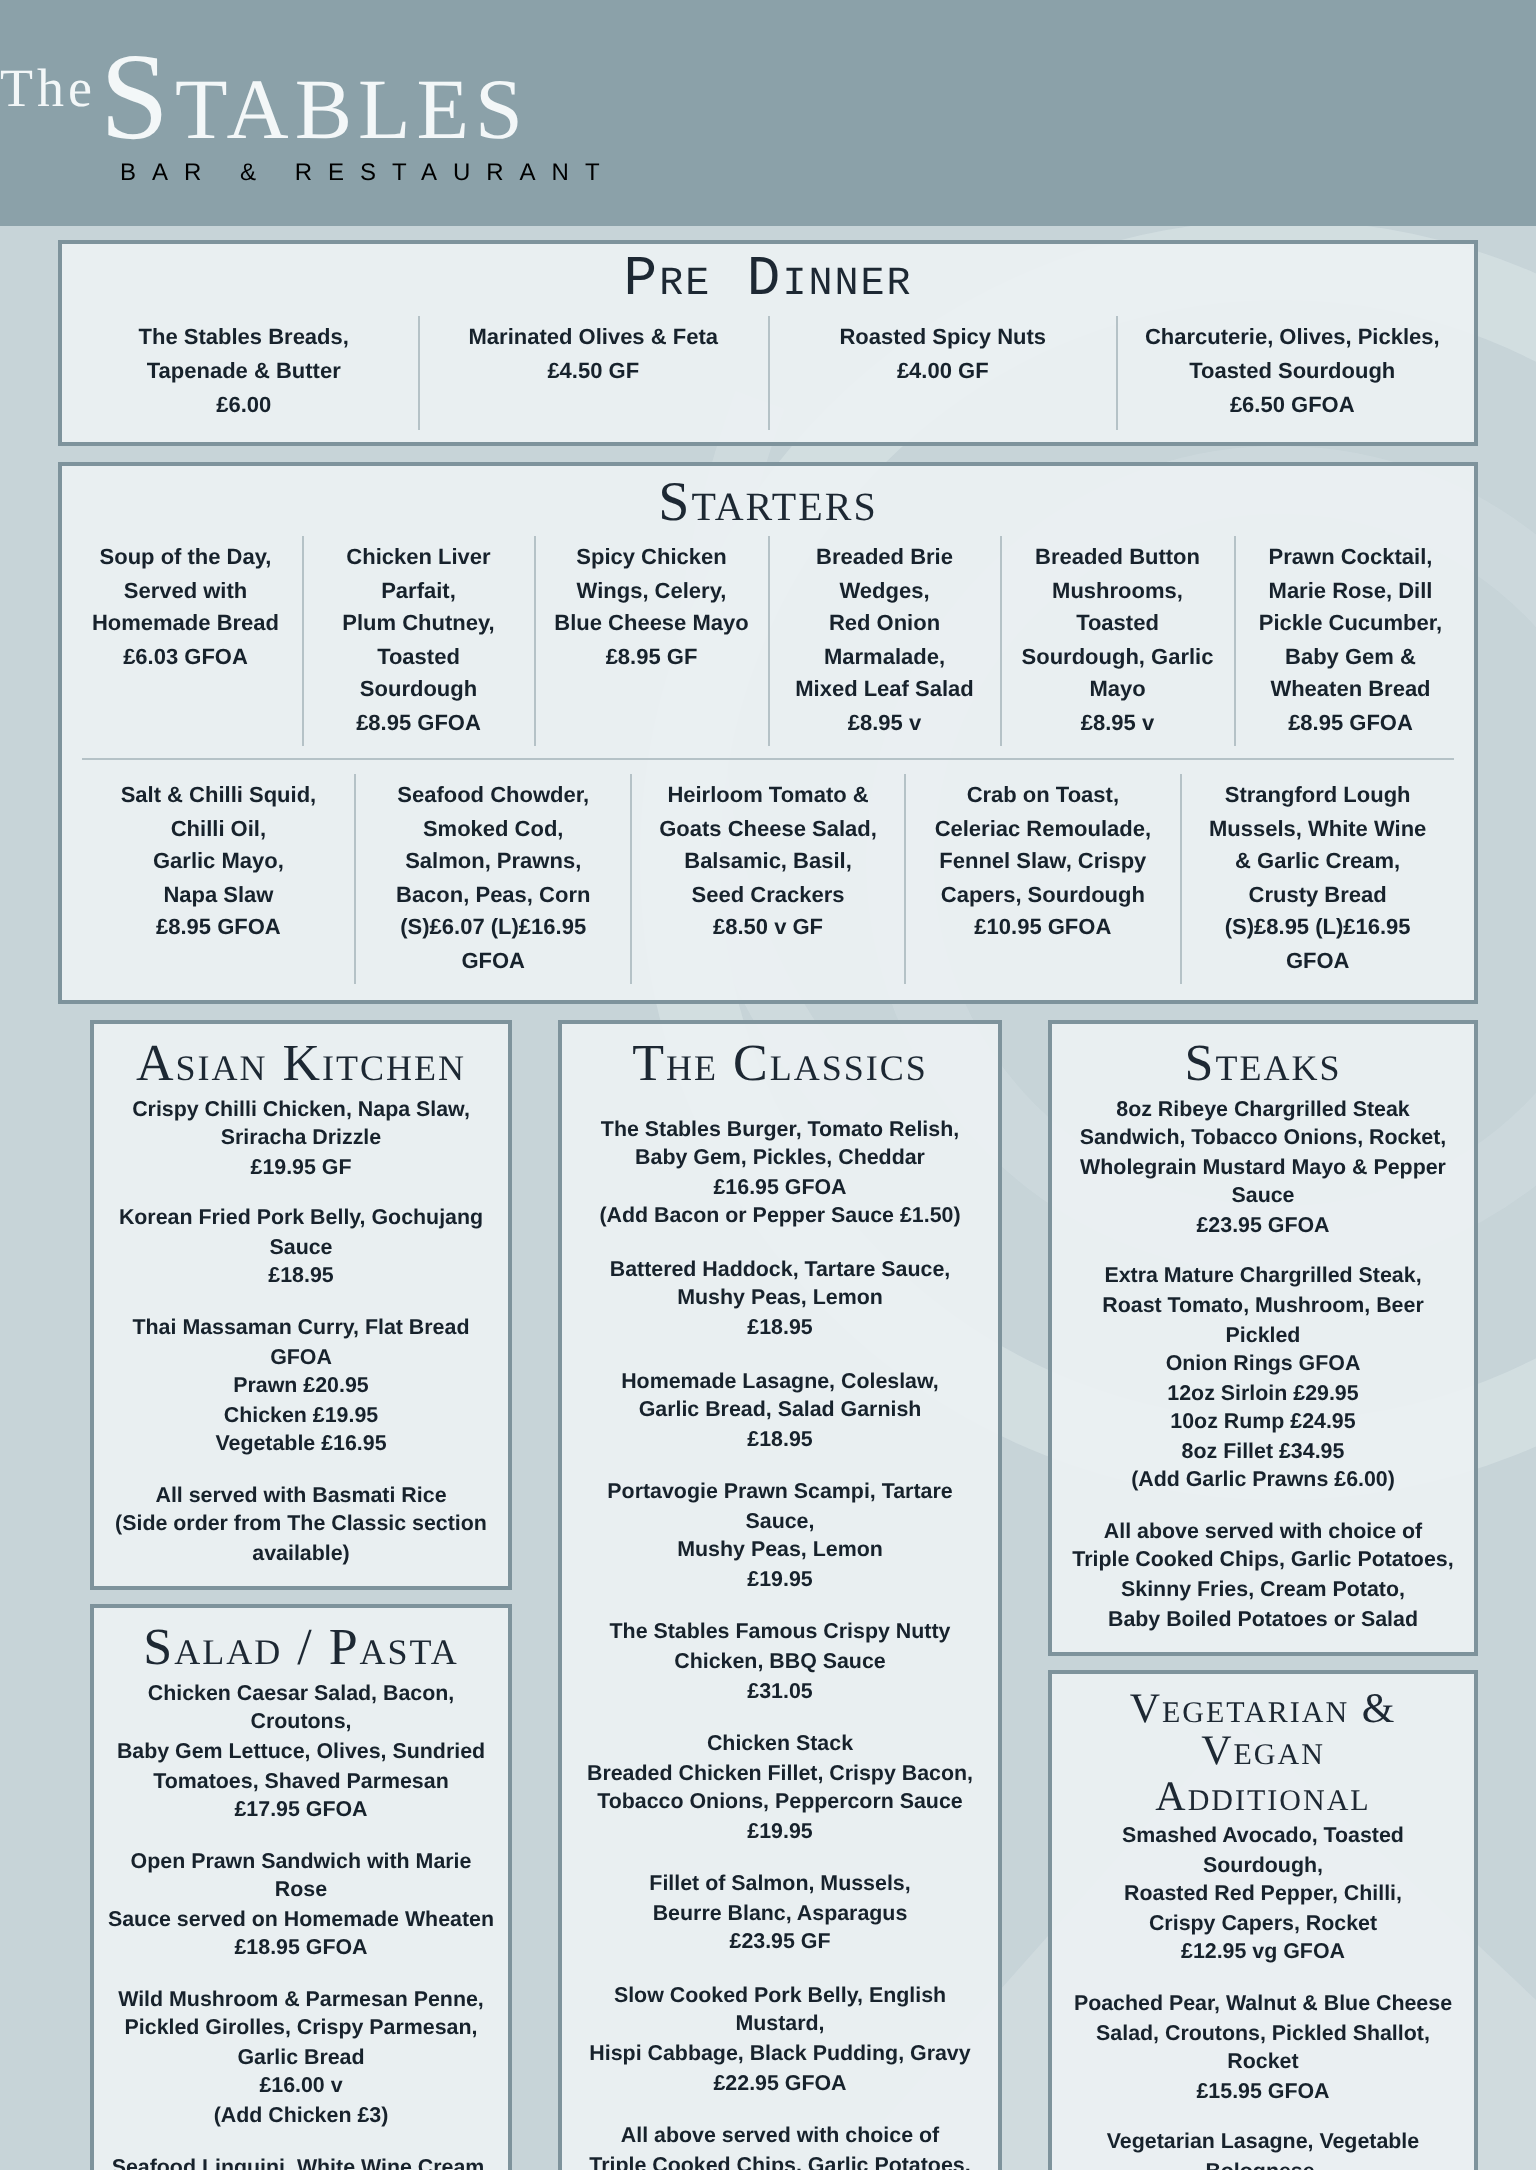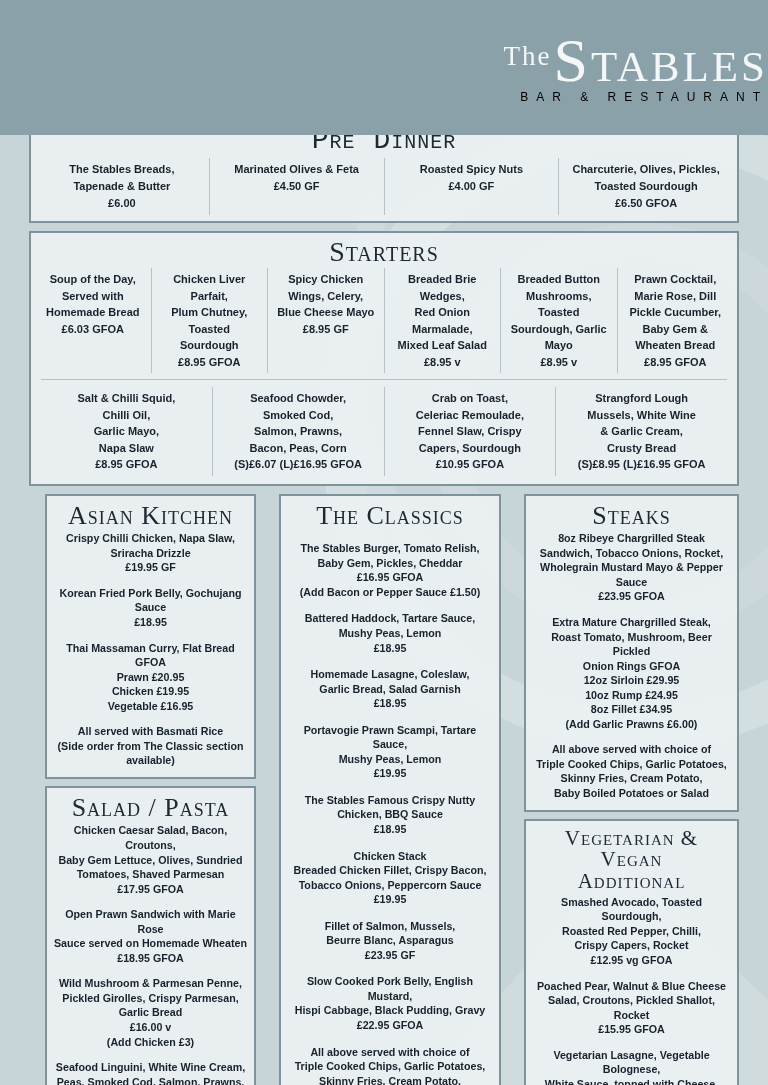--- a/index.html
+++ b/index.html
@@ -1,22 +1,22 @@
 <!DOCTYPE html>
 <html><head>
 <meta charset="utf-8">
 <style>
   * { margin:0; padding:0; box-sizing:border-box; }
   body { background:#9aa9ae; font-family:"Liberation Sans", sans-serif; }
   .page { position:relative; width:768px; height:1085px; margin:0 auto;
           background:#c7d4d8; overflow:hidden; }
 
   
-  .header { position:relative; z-index:2; height:135px; background:#8ba1a9;
-            display:flex; flex-direction:column; align-items:flex-end; justify-content:center;
+  .header { position:relative; z-index:2; height:113px; background:#8ba1a9;
+            display:flex; flex-direction:column; align-items:flex-start; justify-content:center;
             color:#f3f7f8; }
   .logo-row { display:flex; align-items:baseline; }
   .logo-the { font-family:"Liberation Serif", serif; font-size:27px; letter-spacing:2px;
               position:relative; top:-16px; margin-right:2px; }
   .logo-name { font-family:"Liberation Serif", serif; font-variant:small-caps;
                font-size:62px; line-height:0.95; letter-spacing:3px; }
   .logo-sub { font-size:12px; letter-spacing:8px; margin-top:1px; margin-left:60px; color:#000000; }
 
   
   .watermark { position:absolute; z-index:0; inset:0; pointer-events:none; }
@@ -129,20 +129,25 @@
       <div class="cell itemtext">Salt &amp; Chilli Squid,
 Chilli Oil,
 Garlic Mayo,
 Napa Slaw
 £8.95 GFOA</div>
           <div class="cell itemtext">Seafood Chowder,
 Smoked Cod,
 Salmon, Prawns,
 Bacon, Peas, Corn
 (S)£6.07 (L)£16.95 GFOA</div>
+          <div class="cell itemtext">Heirloom Tomato &amp;
+Goats Cheese Salad,
+Balsamic, Basil,
+Seed Crackers
+£8.50 v GF</div>
           <div class="cell itemtext">Crab on Toast,
 Celeriac Remoulade,
 Fennel Slaw, Crispy
 Capers, Sourdough
 £10.95 GFOA</div>
           <div class="cell itemtext">Strangford Lough
 Mussels, White Wine
 &amp; Garlic Cream,
 Crusty Bread
 (S)£8.95 (L)£16.95 GFOA</div>
@@ -206,21 +211,21 @@
 Mushy Peas, Lemon
 £18.95</div>
               <div class="menu-item itemtext">Homemade Lasagne, Coleslaw,
 Garlic Bread, Salad Garnish
 £18.95</div>
               <div class="menu-item itemtext">Portavogie Prawn Scampi, Tartare Sauce,
 Mushy Peas, Lemon
 £19.95</div>
               <div class="menu-item itemtext">The Stables Famous Crispy Nutty
 Chicken, BBQ Sauce
-£18.95</div>
+£31.05</div>
               <div class="menu-item itemtext">Chicken Stack
 Breaded Chicken Fillet, Crispy Bacon,
 Tobacco Onions, Peppercorn Sauce
 £19.95</div>
               <div class="menu-item itemtext">Fillet of Salmon, Mussels,
 Beurre Blanc, Asparagus
 £23.95 GF</div>
               <div class="menu-item itemtext">Slow Cooked Pork Belly, English Mustard,
 Hispi Cabbage, Black Pudding, Gravy
 £22.95 GFOA</div>

